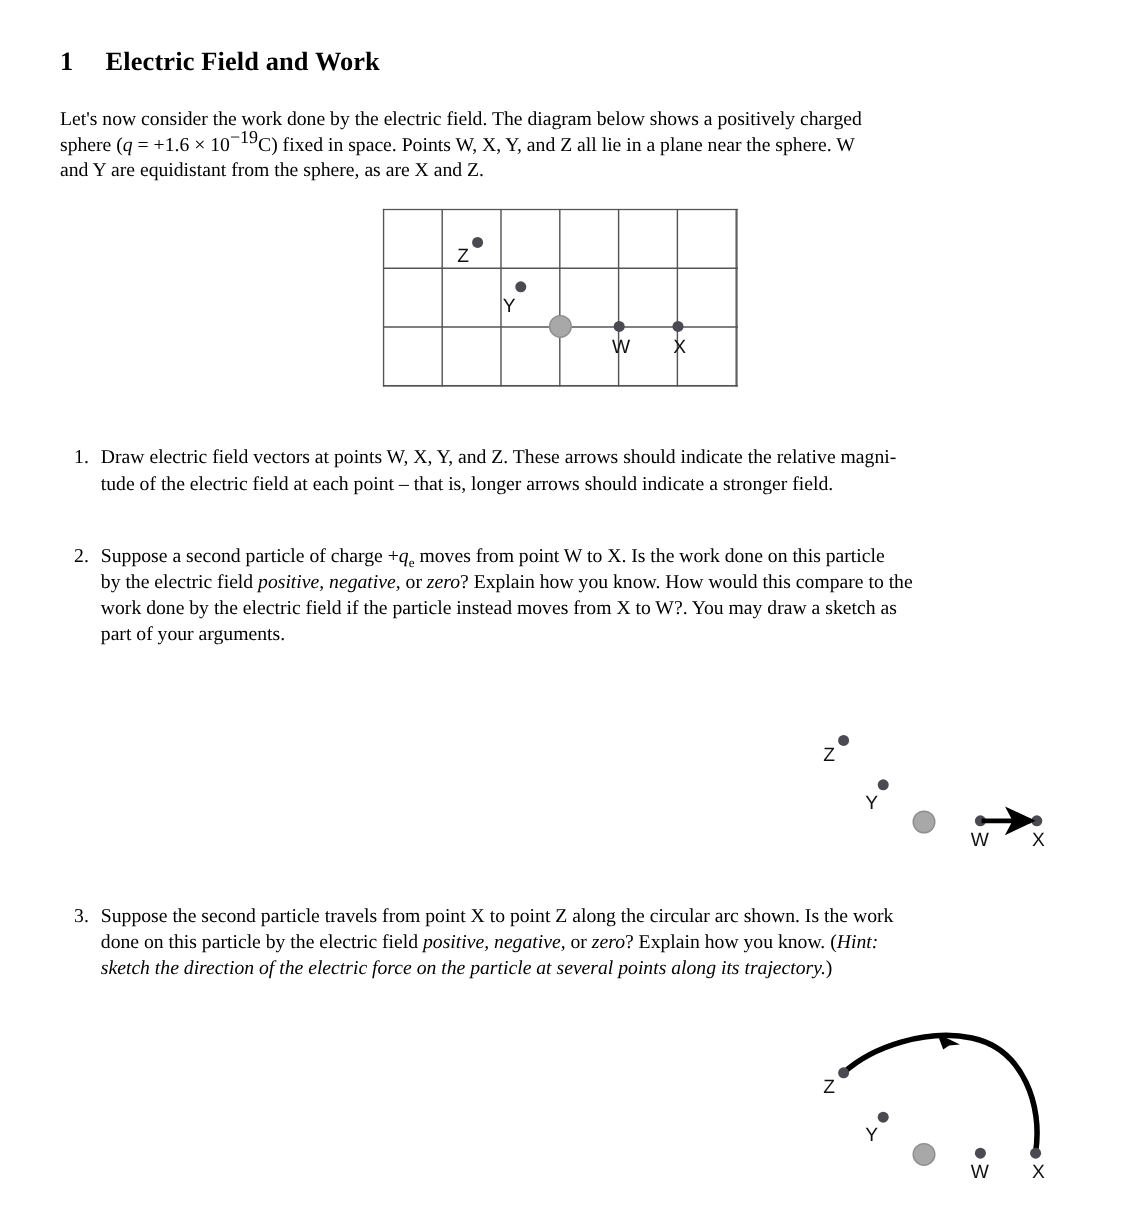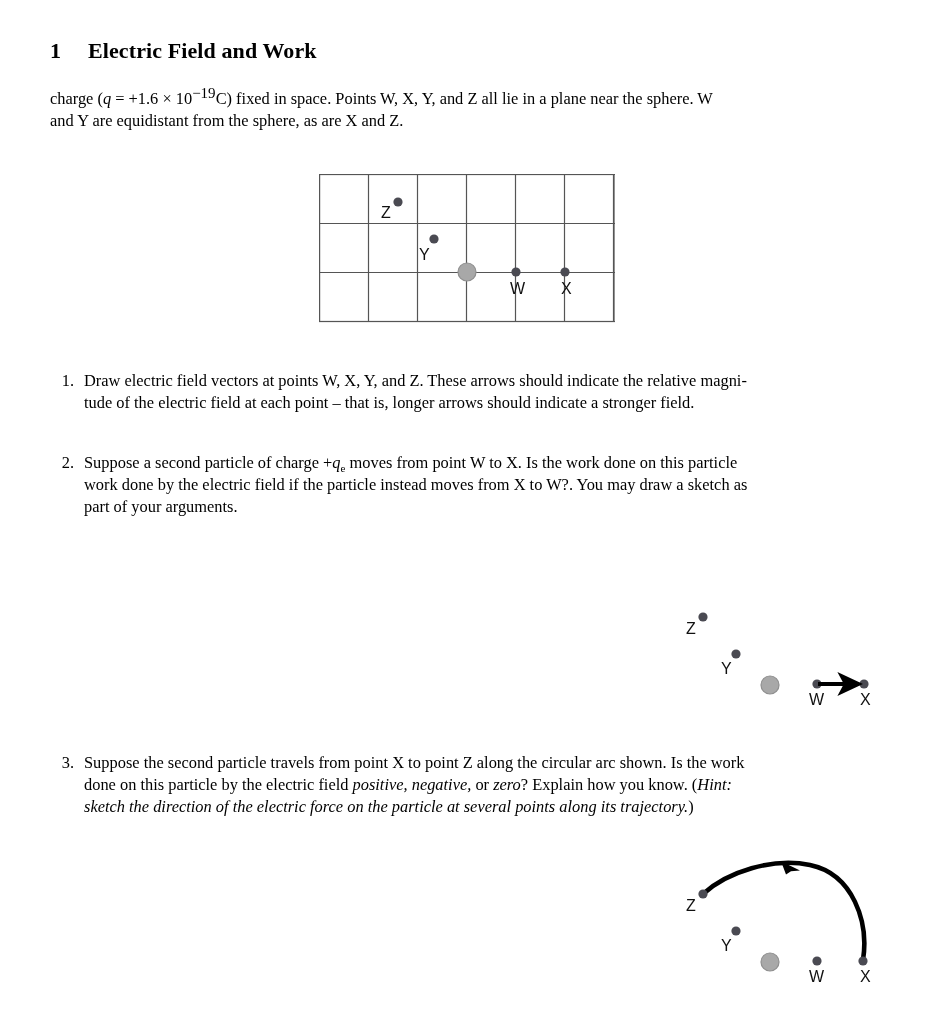--- a/index.html
+++ b/index.html
@@ -93,21 +93,22 @@
 </head>
 <body>
 
 <div class="page">
 
   <div class="section-heading">
     <span class="sec-num">1</span><span>Electric Field and Work</span>
   </div>
 
   <div class="intro">
-    <span class="ln"><span>charge (</span><span class="mathit">q</span><span> = +1.6 × 10</span><sup class="exp">−19</sup><span>C) fixed in space.  Points W, X, Y, and Z all lie in a plane near the sphere.  W</span></span>
+    <span class="ln">Let's now consider the work done by the electric field.  The diagram below shows a positively charged</span>
+    <span class="ln"><span>sphere (</span><span class="mathit">q</span><span> = +1.6 × 10</span><sup class="exp">−19</sup><span>C) fixed in space.  Points W, X, Y, and Z all lie in a plane near the sphere.  W</span></span>
     <span class="ln">and Y are equidistant from the sphere, as are X and Z.</span>
   </div>
 
   <div class="figure" id="figure-grid">
     <svg width="296" height="150" viewBox="0 0 296 150" xmlns="http://www.w3.org/2000/svg">
 
       <rect x="0.5" y="0.5" width="295" height="147" fill="none" stroke="#9a9a9a" stroke-width="1.4"></rect>
 
       <g stroke="#555555" stroke-width="1.2">
         <line x1="0.5" y1="0" x2="0.5" y2="148"></line>
@@ -145,20 +146,21 @@
     <div class="body">
       <span class="ln">Draw electric field vectors at points W, X, Y, and Z. These arrows should indicate the relative magni-</span>
       <span class="ln">tude of the electric field at each point – that is, longer arrows should indicate a stronger field.</span>
     </div>
   </div>
 
   <div class="list-item" id="item2">
     <span class="marker">2.</span>
     <div class="body">
       <span class="ln"><span>Suppose a second particle of charge +</span><span class="mathit">q</span><sub class="sb">e</sub><span> moves from point W to X. Is the work done on this particle</span></span>
+      <span class="ln"><span>by the electric field </span><span class="it">positive, negative,</span><span> or </span><span class="it">zero</span><span>? Explain how you know. How would this compare to the</span></span>
       <span class="ln">work done by the electric field if the particle instead moves from X to W?. You may draw a sketch as</span>
       <span class="ln">part of your arguments.</span>
     </div>
   </div>
 
   <div class="figure" id="figure-arrow">
     <svg width="232" height="112" viewBox="0 0 232 112" xmlns="http://www.w3.org/2000/svg">
       <defs>
         <marker id="arrowhead-wx" markerWidth="7" markerHeight="7" refX="5.4" refY="3.2" orient="auto" markerUnits="strokeWidth">
           <path d="M0,0.2 L6.4,3.2 L0,6.2 L1.6,3.2 Z" fill="#000000"></path>

